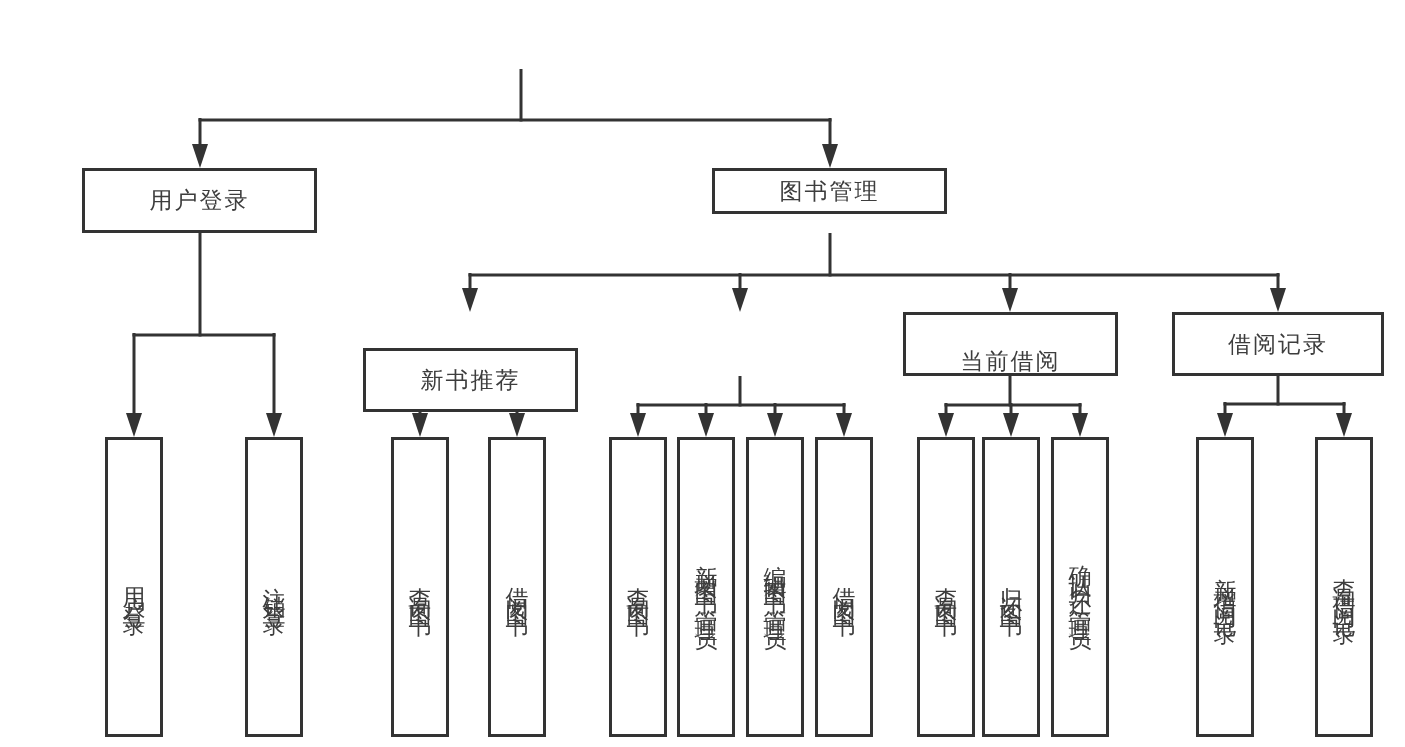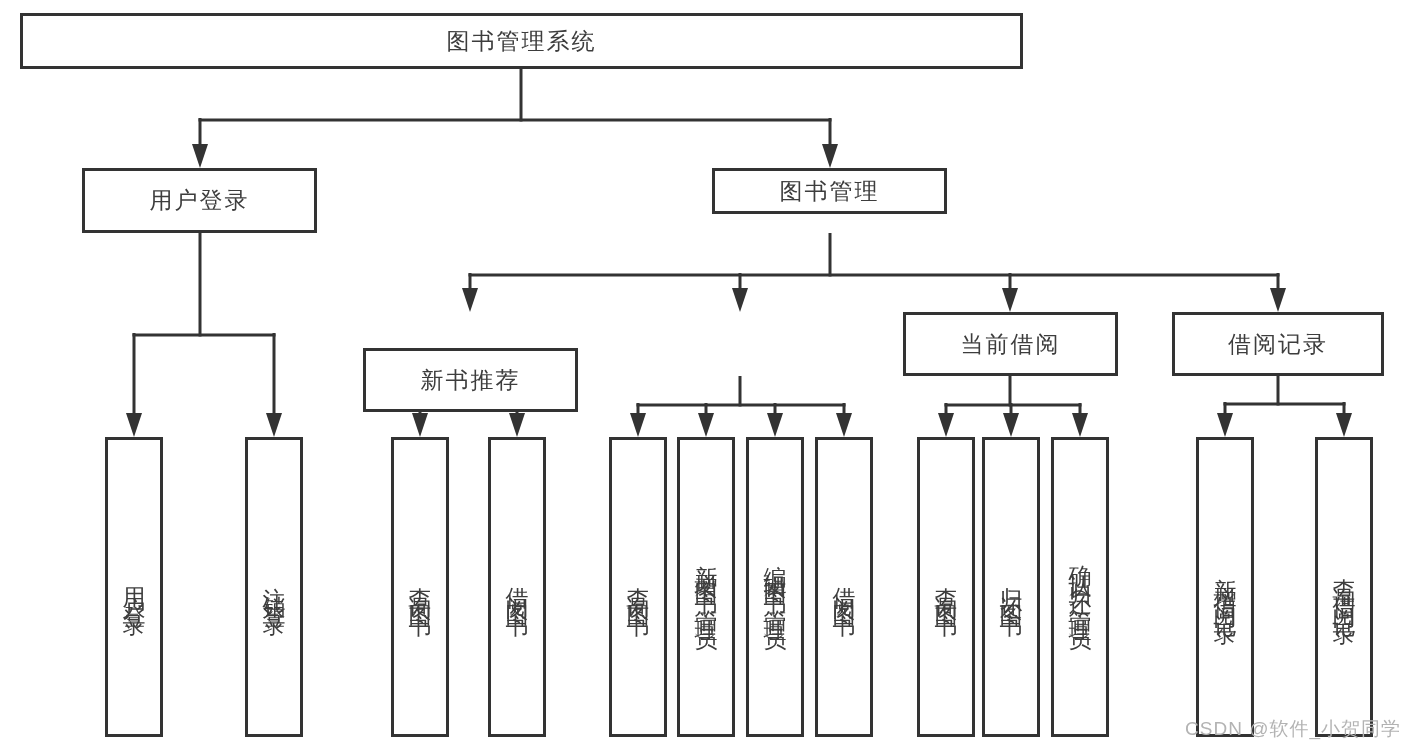--- a/index.html
+++ b/index.html
@@ -122,35 +122,32 @@
     <g>
       <line x1="1278" y1="376" x2="1278" y2="405.5"></line>
       <line x1="1223.5" y1="404" x2="1345.5" y2="404"></line>
       <line x1="1225" y1="402" x2="1225" y2="415"></line>
       <polygon points="1217,413 1233,413 1225,437"></polygon>
       <line x1="1344" y1="402" x2="1344" y2="415"></line>
       <polygon points="1336,413 1352,413 1344,437"></polygon>
     </g>
   </svg>
 
-  <div class="box" style="left:20px; top:13px; width:1003px; height:56px;">
-    <span>图书管理系统</span>
-  </div>
 
   <div class="box" style="left:82px; top:168px; width:235px; height:65px;">
     <span>用户登录</span>
   </div>
   <div class="box" style="left:712px; top:168px; width:235px; height:46px;">
     <span>图书管理</span>
   </div>
 
   <div class="box" style="left:363px; top:312px; width:215px; height:64px;margin-top:36px;">
     <span>新书推荐</span>
   </div>
-  <div class="box" style="left:903px; top:312px; width:215px; height:64px;">
+  <div class="box" style="left:903px; top:312px; width:215px; height:64px;align-items:flex-end;">
     <span>当前借阅</span>
   </div>
   <div class="box" style="left:1172px; top:312px; width:212px; height:64px;">
     <span>借阅记录</span>
   </div>
 
   <div class="box leaf" style="left:105px; top:437px; width:58px; height:300px;">
     <span>用户登录</span>
   </div>
   <div class="box leaf" style="left:245px; top:437px; width:58px; height:300px;">
@@ -187,15 +184,14 @@
     <span>确认归还（管理员）</span>
   </div>
 
   <div class="box leaf" style="left:1196px; top:437px; width:58px; height:300px;">
     <span>新增借阅记录</span>
   </div>
   <div class="box leaf" style="left:1315px; top:437px; width:58px; height:300px;">
     <span>查询借阅记录</span>
   </div>
 
-  <div class="watermark">CSDN @软件_小贺同学</div>
 
 </div>
 
 </body></html>

